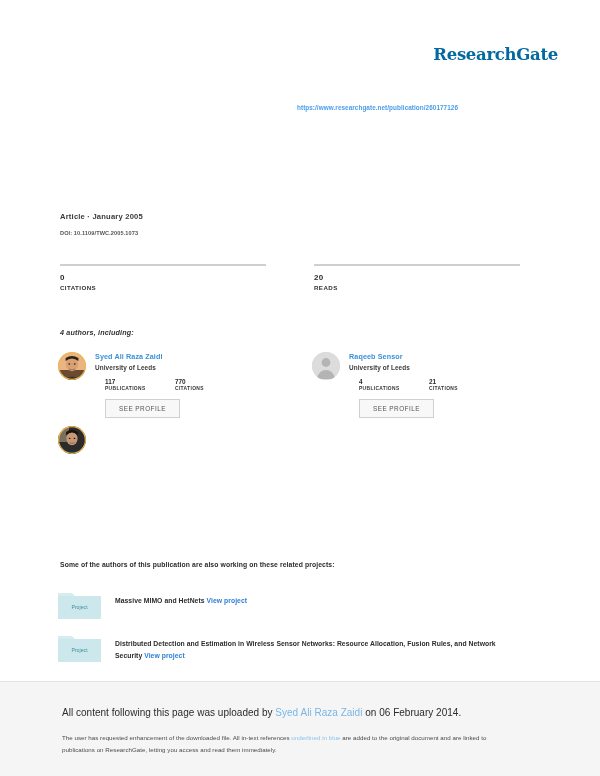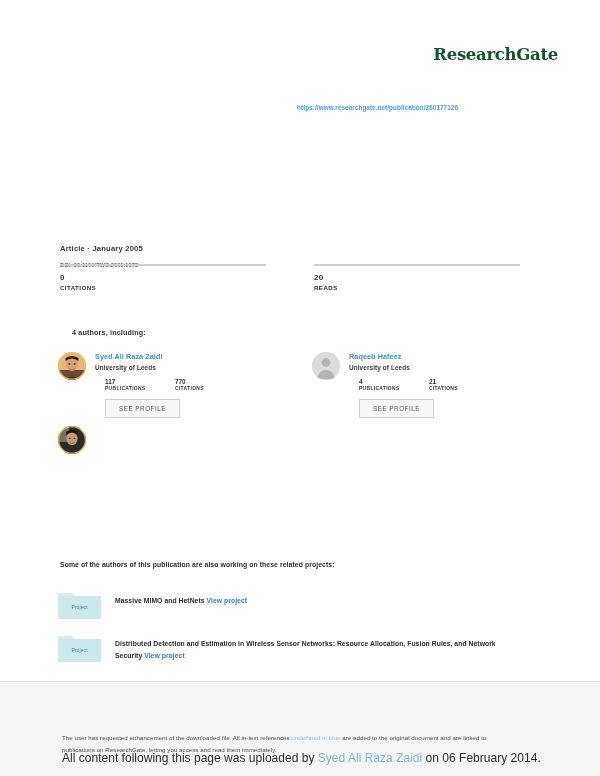--- a/index.html
+++ b/index.html
@@ -25,42 +25,41 @@
 
   
   .rg-logo {
     position: absolute;
     top: 45px;
     right: 42px;
     font-family: "DejaVu Serif", "Liberation Serif", serif;
     font-weight: bold;
     font-size: 16.5px;
     letter-spacing: -0.3px;
-    color: #14532d;
+    color: #0369a1;
     white-space: nowrap;
   }
 
   .rg-url {
     position: absolute;
     top: 104px;
     left: 297px;
     font-size: 6.4px;
     font-weight: bold;
     color: #4a9eea;
     letter-spacing: 0.05px;
     white-space: nowrap;
   }
 
   
   .article-meta {
     position: absolute;
     left: 60px;
     top: 212px;
     width: 470px;
-    margin-top: 32px;
   }
   .article-type {
     font-size: 7.6px;
     font-weight: bold;
     color: #3a3a3a;
     letter-spacing: 0.2px;
     margin-bottom: 9px;
   }
   .article-doi {
     font-size: 5.6px;
@@ -100,26 +99,27 @@
     font-size: 6.2px;
     font-weight: bold;
     letter-spacing: 0.4px;
     color: #333333;
     display: block;
   }
 
   
   .authors-heading {
     position: absolute;
-    left: 72px;
+    left: 60px;
     top: 328px;
     font-size: 7.2px;
     font-weight: bold;
     color: #333333;
     letter-spacing: 0.15px;
+    font-style: italic;
   }
 
   .authors-grid {
     position: absolute;
     left: 58px;
     top: 352px;
     width: 480px;
   }
   .author-row {
     display: flex;
@@ -250,24 +250,23 @@
     width: 600px;
     height: 95px;
     background: #f5f5f5;
     border-top: 1px solid #e3e3e3;
     box-sizing: border-box;
   }
   .footer-main {
     position: absolute;
     left: 62px;
     top: 25px;
-    font-size: 12px;
+    font-size: 10px;
     color: #2b2b2b;
     letter-spacing: 0.02px;
-    margin-top: 44px;
   }
   .footer-link { color: #7ab6e8; }
   .footer-note {
     position: absolute;
     left: 62px;
     top: 50px;
     width: 458px;
     font-size: 6.2px;
     color: #4a4a4a;
     line-height: 1.95;
@@ -348,21 +347,21 @@
 
       <div class="author">
         <div class="avatar">
           <svg viewBox="0 0 28 28">
             <circle cx="14" cy="14" r="14" fill="#dcdcdc"></circle>
             <circle cx="14" cy="10.5" r="4.4" fill="#b4b4b4"></circle>
             <path d="M4.6 27 q2.4 -9 9.4 -9 t9.4 9 z" fill="#b4b4b4"></path>
           </svg>
         </div>
         <div class="author-info">
-          <span class="author-name">Raqeeb Hafeez</span>
+          <span class="author-name">Raqeeb Sensor</span>
           <span class="author-affil">University of Leeds</span>
           <div class="author-metrics">
             <div class="metric">
               <span class="metric-value">4</span>
               <span class="metric-label">PUBLICATIONS</span>
             </div>
             <div class="metric">
               <span class="metric-value">21</span>
               <span class="metric-label">CITATIONS</span>
             </div>

